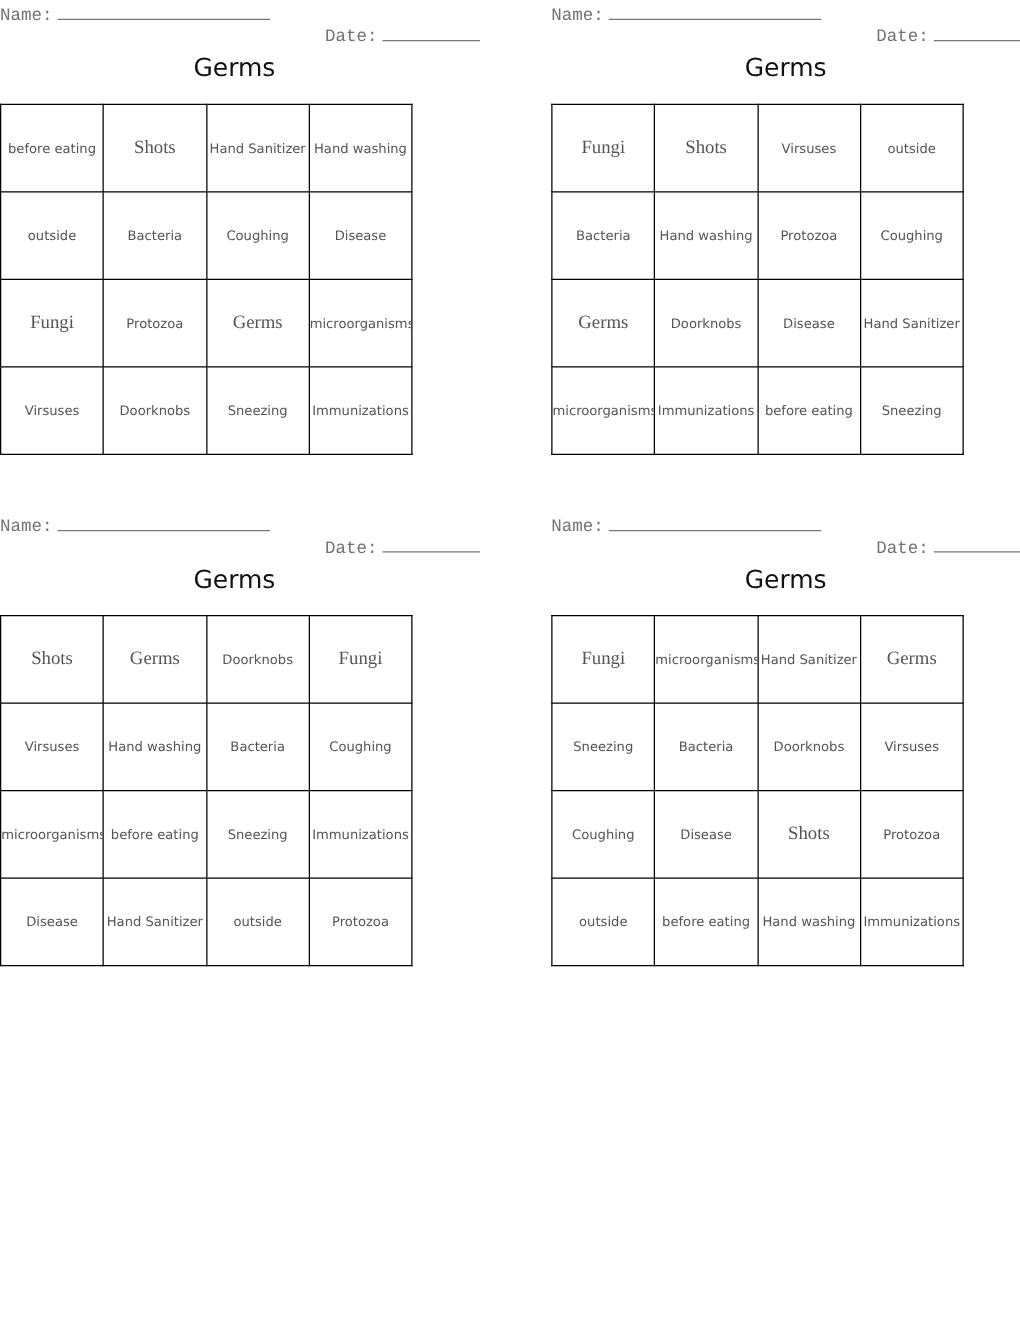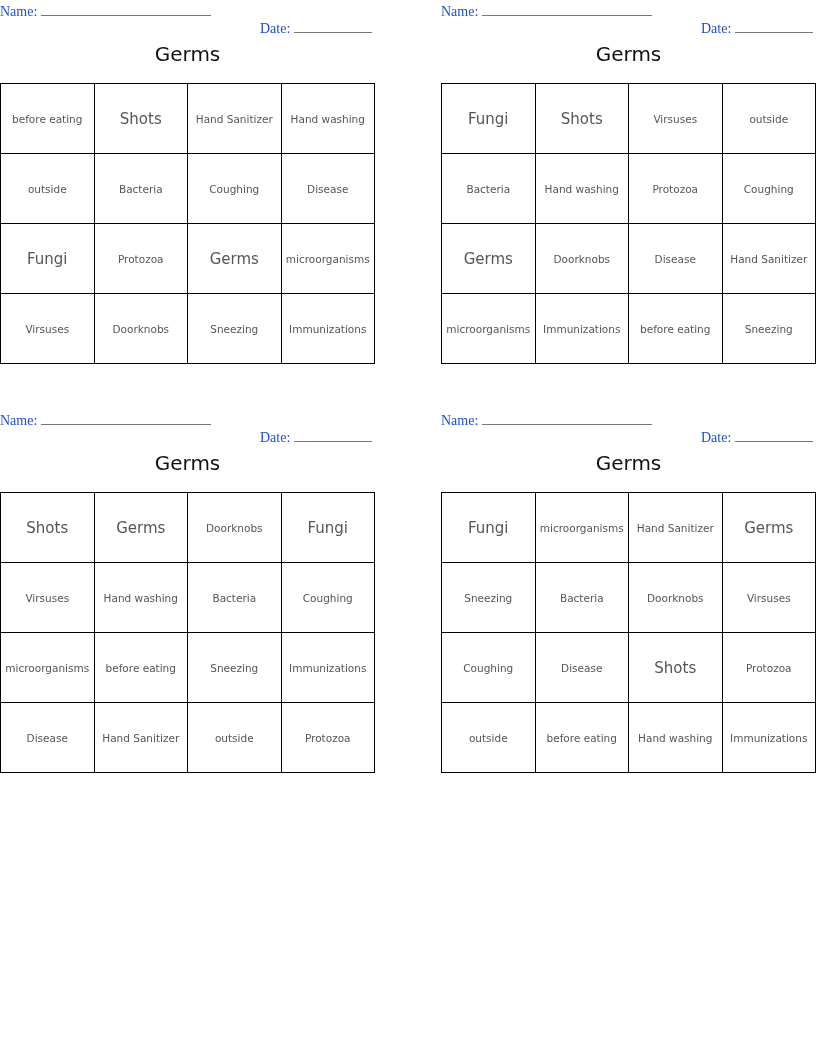--- a/index.html
+++ b/index.html
@@ -1,41 +1,41 @@
 <!DOCTYPE html>
 <html><head>
 <meta charset="utf-8">
 <style>
   html, body { margin: 0; padding: 0; background: #ffffff; }
   body { width: 816px; height: 1056px; position: relative; overflow: hidden; }
   .card { position: absolute; width: 375px; }
   .header-line {
     position: absolute; top: 2px; left: 0; width: 375px; height: 18px;
-    font-family: Liberation Serif, serif; font-size: 14px; color: #1d4ed8;
+    font-family: Liberation Mono, monospace; font-size: 14px; color: #737373;
   }
   .name-part { position: absolute; left: 0; top: 0; white-space: nowrap; }
   .date-part { position: absolute; left: 260px; top: 0; white-space: nowrap; margin-top: 17px; }
   .blank { display: inline-block; border-bottom: 1px solid #777777; height: 13px; vertical-align: baseline; margin-left: 4px; }
   .blank.name { width: 170px; }
   .blank.date { width: 78px; }
   .title {
     position: absolute; top: 42px; left: 0; width: 375px; text-align: center;
     font-family: "DejaVu Sans", sans-serif; font-size: 20px; color: #111111;
   }
   .grid {
-    position: absolute; top: 83px; left: 0; width: 375px; height: 280px;
+    position: absolute; top: 83px; left: 0; width: 330px; height: 280px;
     border-collapse: collapse; table-layout: fixed;
   }
   .grid td {
     border: 1px solid #000000; width: 25%; height: 69px; padding: 0;
     text-align: center; vertical-align: middle;
     font-family: "DejaVu Sans", sans-serif; font-size: 10.5px; color: #555555;
     white-space: nowrap; overflow: hidden;
   }
-  .grid td.big { font-size: 15px; color: #555555; }
+  .grid td.big { font-size: 15px; color: #555555; font-family: Liberation Serif, serif; }
 </style>
 </head>
 <body>
 
 <div id="cards-root">
     <div class="card" style="left: 0px; top: 0px;">
     <div class="header-line">
       <span class="name-part"><span>Name:</span><span class="blank name"></span></span>
       <span class="date-part"><span>Date:</span><span class="blank date"></span></span>
     </div>

